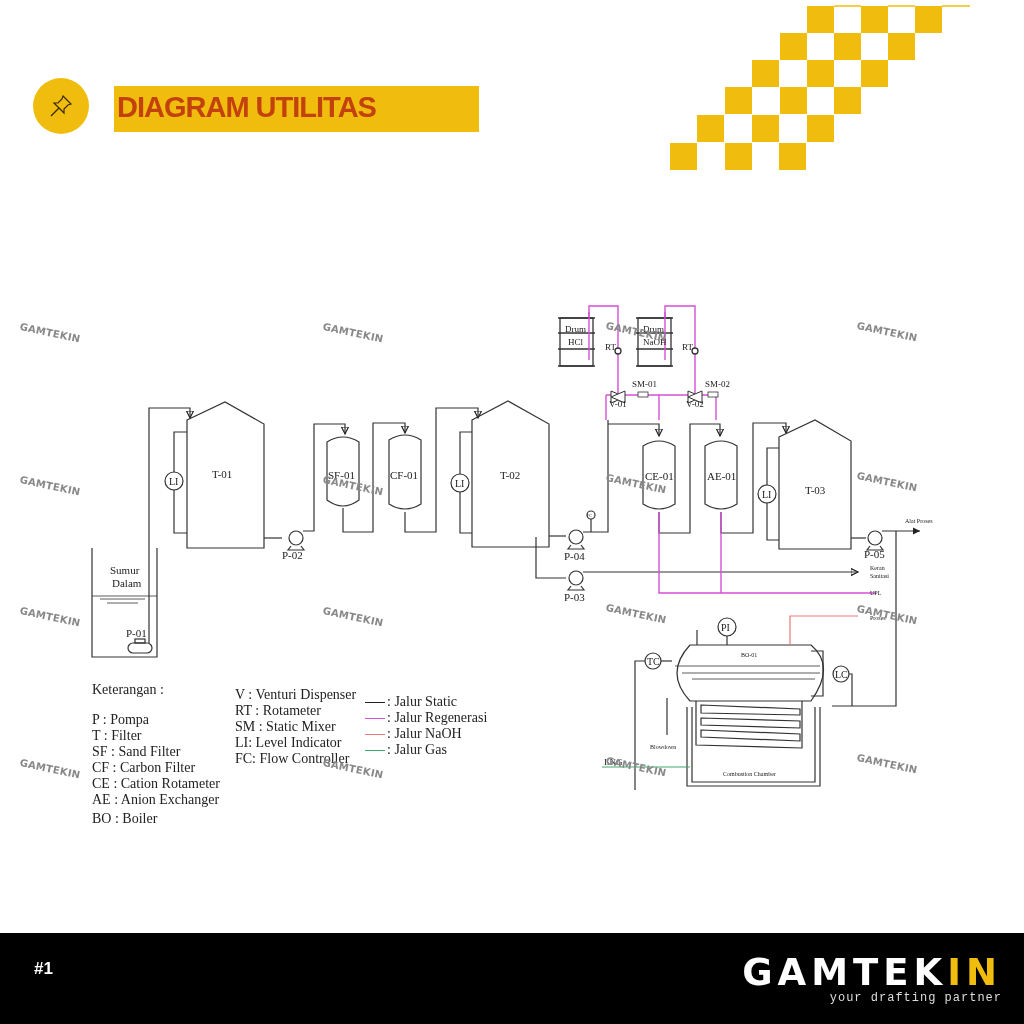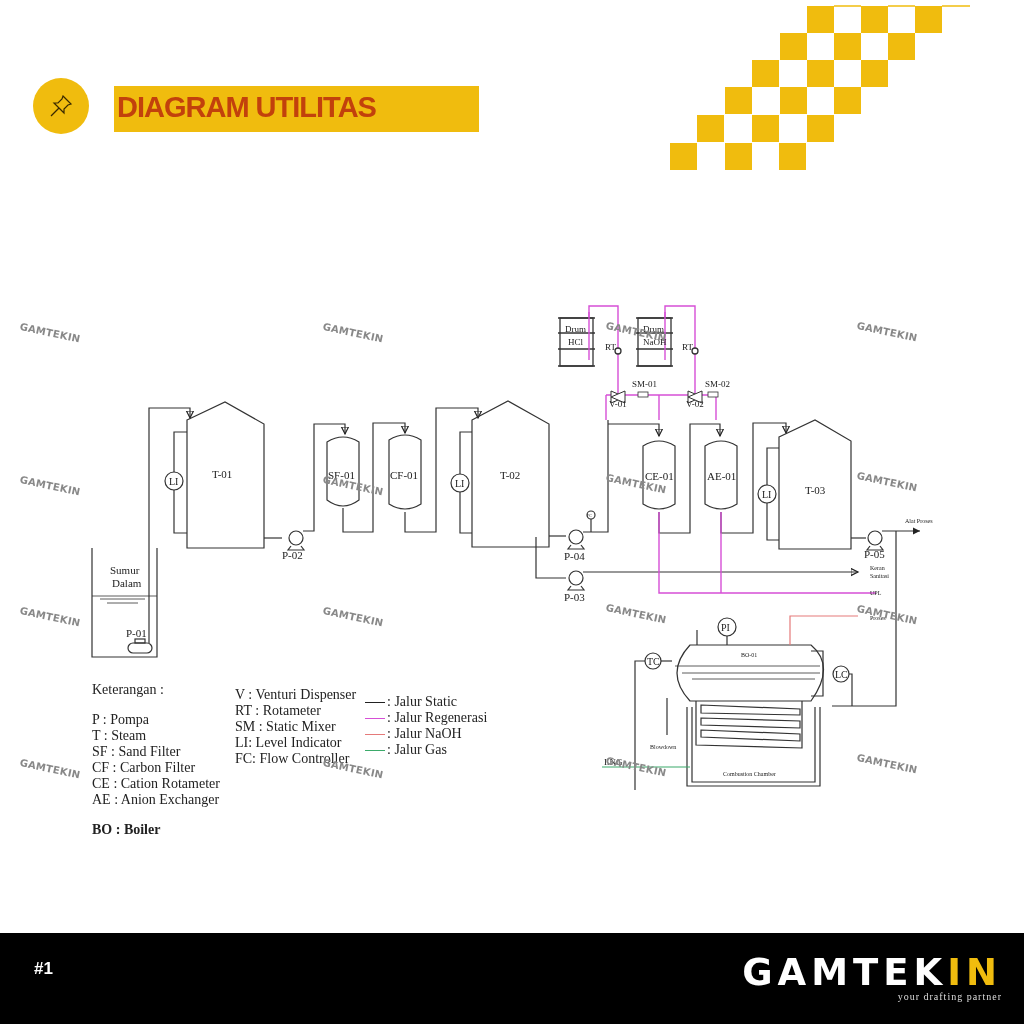--- a/index.html
+++ b/index.html
@@ -7,21 +7,21 @@
   .header-icon { position:absolute; left:33px; top:78px; width:56px; height:56px; border-radius:50%; background:#F0BC0E; display:flex; align-items:center; justify-content:center; }
   .title-box { position:absolute; left:114px; top:86px; width:365px; height:46px; background:#F0BC0E; }
   .title-text { position:absolute; left:117px; top:84px; font-family:Liberation Sans, sans-serif; font-weight:bold; font-size:29px; color:#c2410c; letter-spacing:-1px; line-height:46px; white-space:nowrap; }
   .checker { position:absolute; left:0; top:0; }
   .diagram { position:absolute; left:0; top:290px; }
   .footer { position:absolute; left:0; top:933px; width:1024px; height:91px; background:#000; }
   .footer-num { position:absolute; left:34px; top:26px; color:#fff; font-family:"Liberation Sans", sans-serif; font-weight:bold; font-size:17px; }
   .brand { position:absolute; right:22px; top:20px; text-align:right; }
   .brand-name { font-family:"DejaVu Sans", sans-serif; font-weight:bold; font-size:37px; color:#fff; letter-spacing:5px; line-height:40px; }
   .brand-name .yel { color:#F0BC0E;text-align:right; }
-  .brand-tag { font-family:Liberation Serif, serif; font-size:10px; color:#ddd; letter-spacing:1px; margin-top:-2px; }
+  .brand-tag { font-family:Liberation Mono, monospace; font-size:12px; color:#ddd; letter-spacing:1px; margin-top:-2px; }
   .legend { position:absolute; font-family:"Liberation Serif", serif; font-size:14px; color:#222; }
   .legend div { line-height:16px; white-space:nowrap; }
   .wm { position:absolute; font-family:"DejaVu Sans", sans-serif; font-weight:bold; font-size:10px; color:#888; transform:rotate(12deg); transform-origin:left top; letter-spacing:0.3px; }
   .lg-line { display:inline-block; width:20px; height:0; border-top:1.5px solid #000; vertical-align:middle; margin-right:2px; }
 </style>
 </head>
 <body>
 
 <div class="header-icon">
   <svg width="30" height="30" viewBox="0 0 30 30">
@@ -261,26 +261,26 @@
     <text x="870" y="570" font-size="6">Keran</text>
     <text x="870" y="578" font-size="6">Sanitasi</text>
     <text x="870" y="595" font-size="6">UPL</text>
     <text x="870" y="620" font-size="6">Proses</text>
   </g>
 </svg>
 
 <div class="legend" style="left:92px; top:682px;">
   <div>Keterangan :</div>
   <div style="margin-top:14px;">P : Pompa</div>
-  <div>T : Steam</div>
+  <div>T : Filter</div>
   <div>SF : Sand Filter</div>
   <div>CF : Carbon  Filter</div>
   <div>CE : Cation Rotameter</div>
   <div>AE : Anion Exchanger</div>
-  <div style="margin-top:14px;font-weight:bold;">BO : Boiler</div>
+  <div style="margin-top:3px;">BO : Boiler</div>
 </div>
 <div class="legend" style="left:235px; top:687px;">
   <div>V : Venturi Dispenser</div>
   <div>RT : Rotameter</div>
   <div>SM : Static Mixer</div>
   <div>LI: Level Indicator</div>
   <div>FC: Flow Controller</div>
 </div>
 <div class="legend" style="left:365px; top:694px;">
   <div><span class="lg-line" style="border-color:#222"></span><span>: Jalur Static</span></div>

